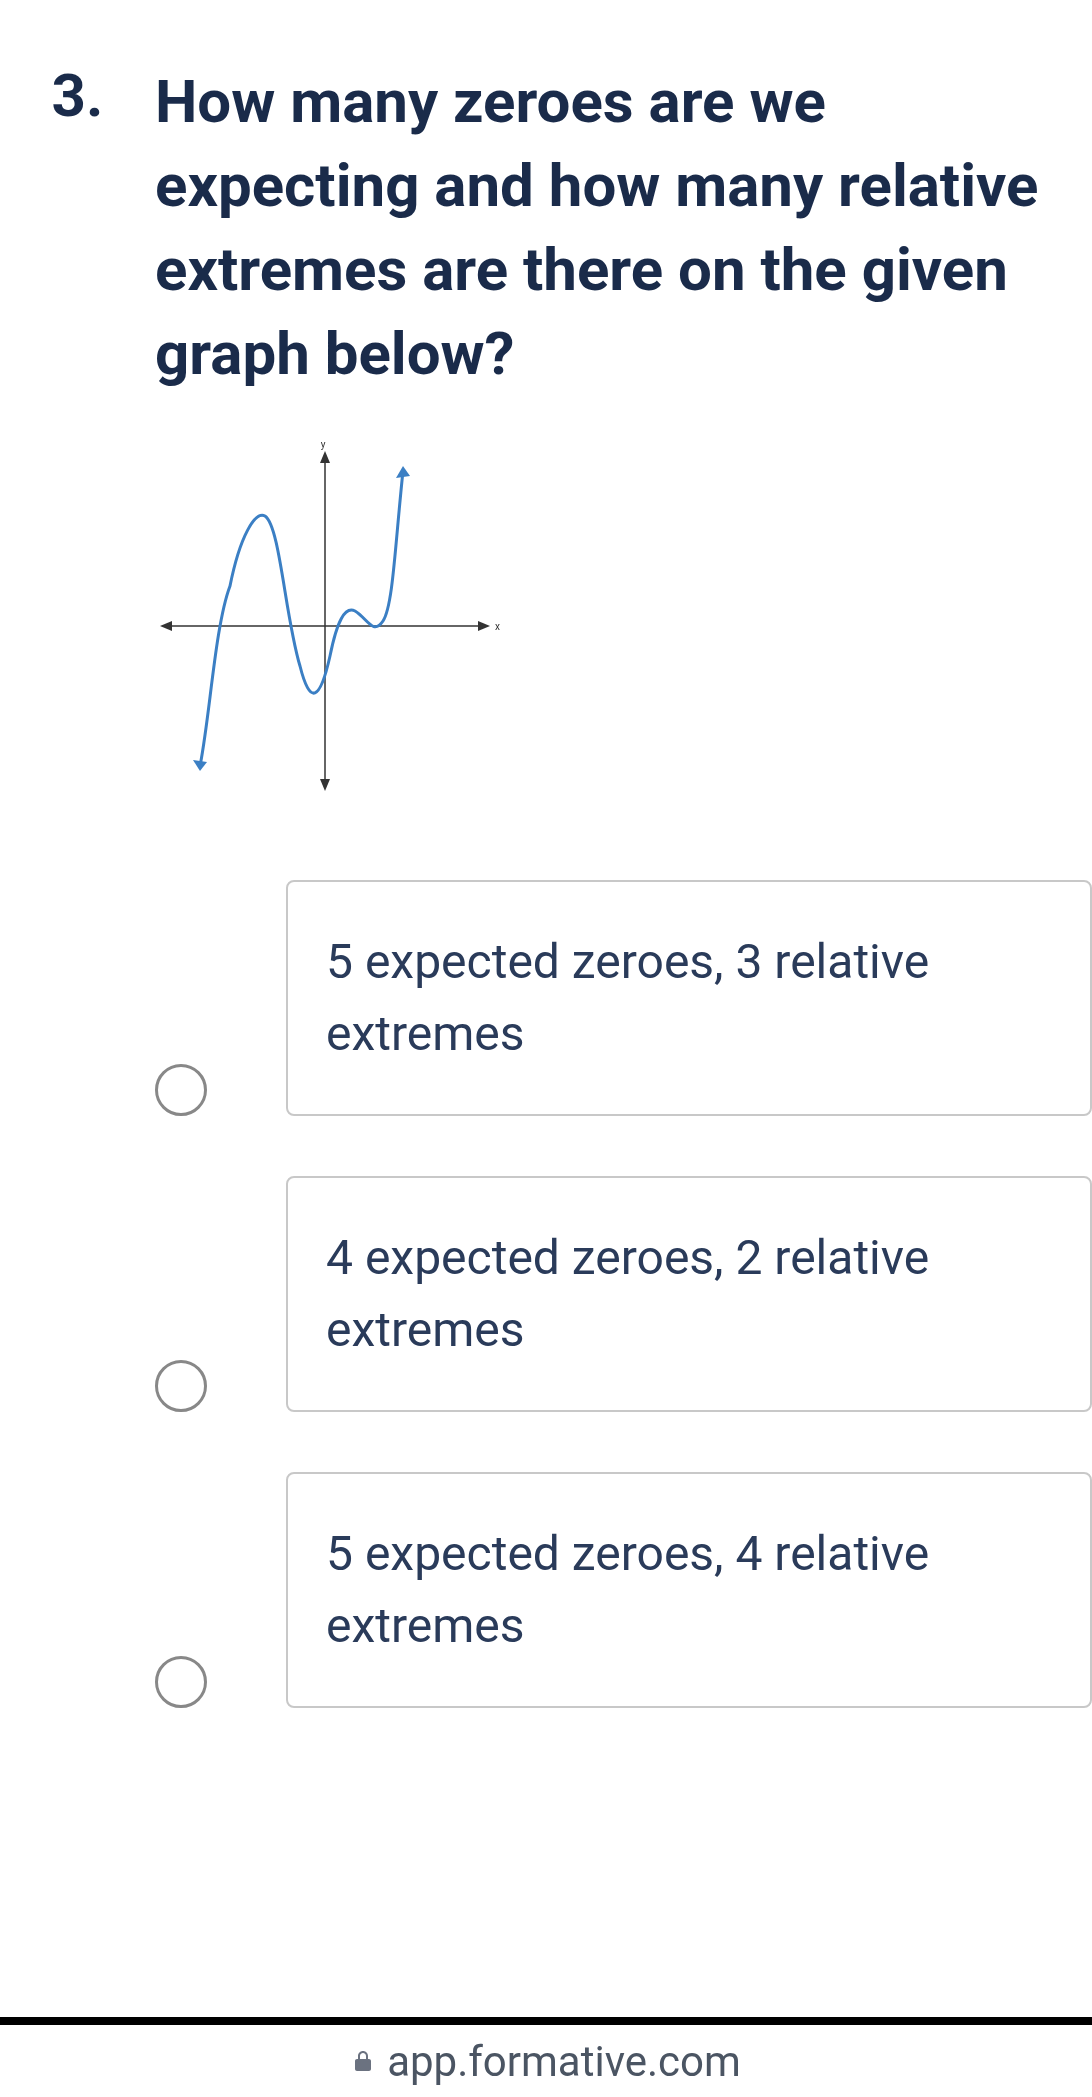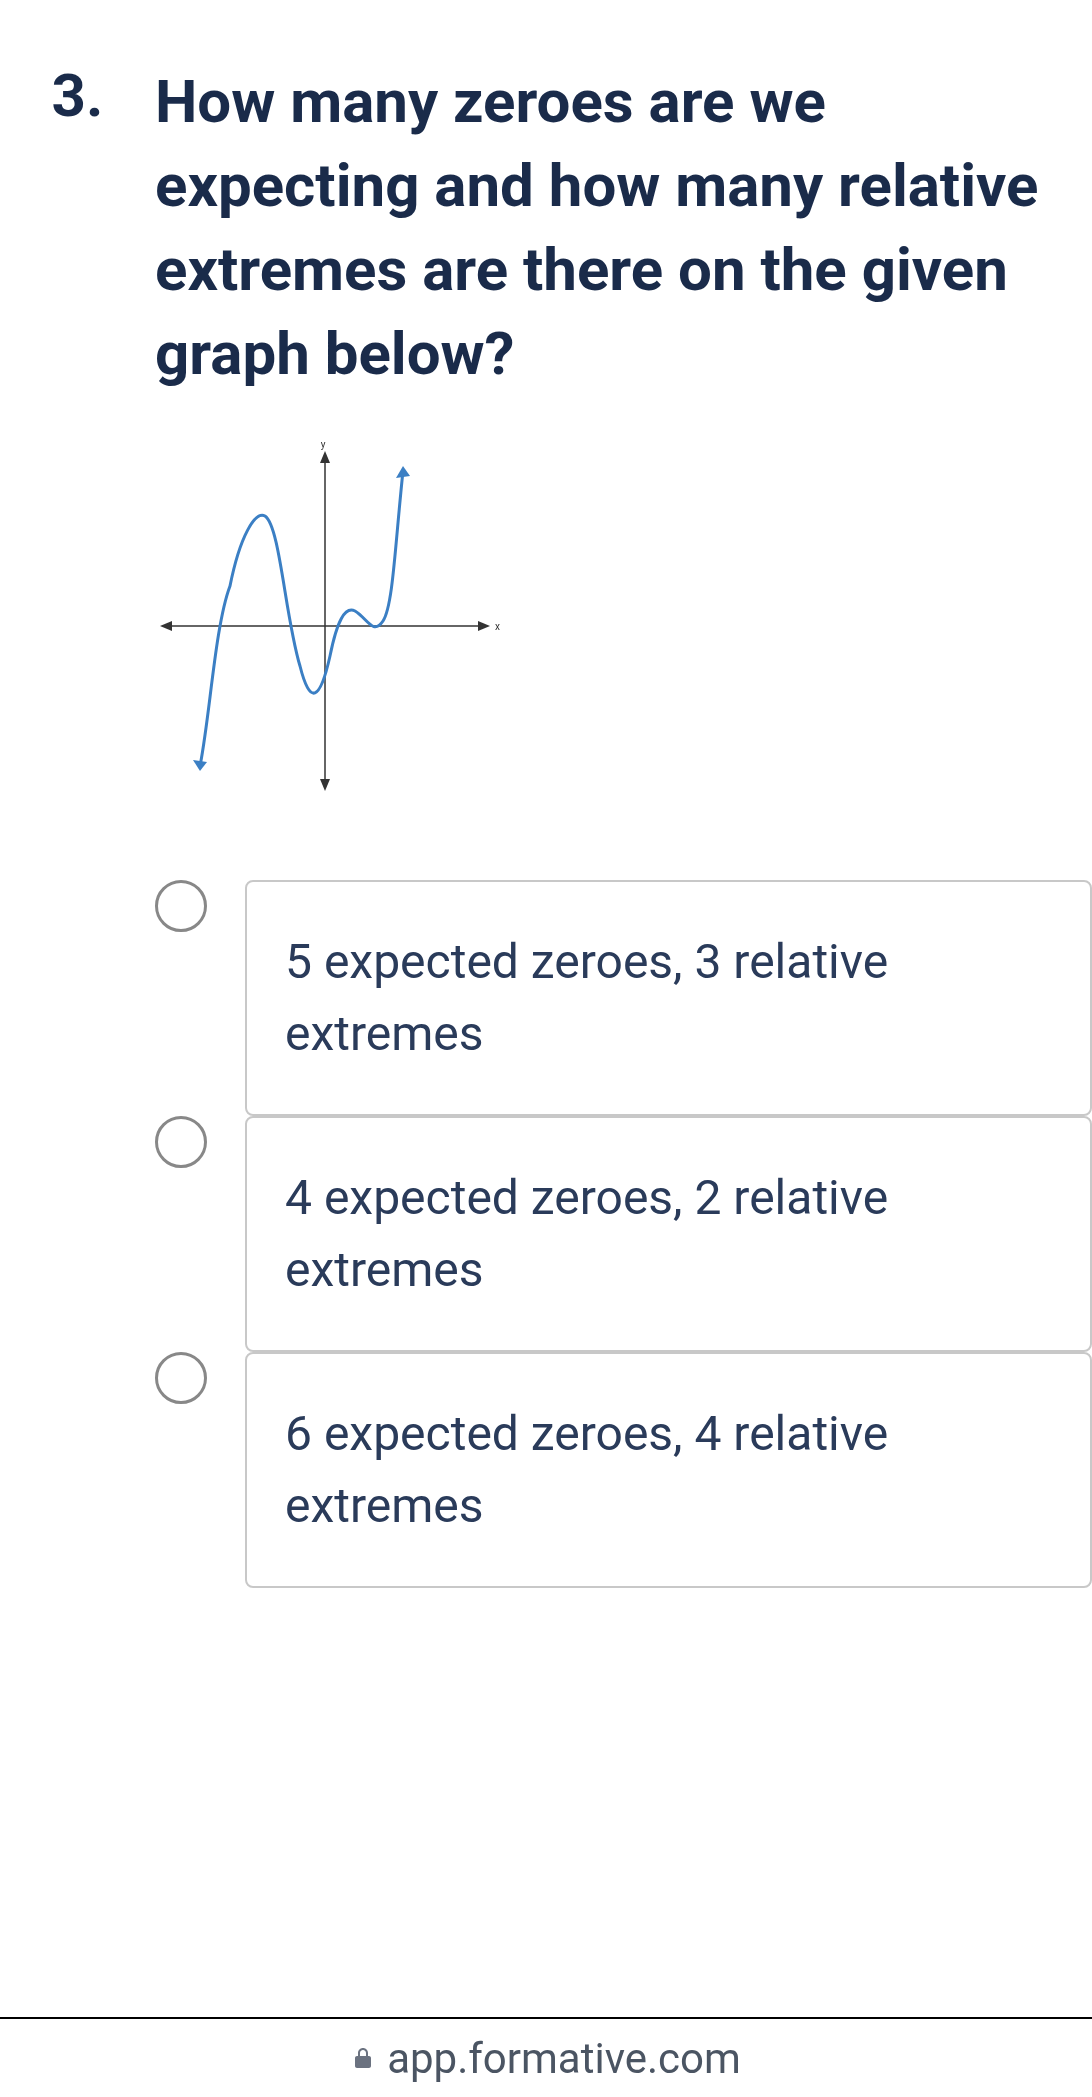--- a/index.html
+++ b/index.html
@@ -43,21 +43,23 @@
     }
     .graph-svg {
       width: 350px;
       height: 360px;
     }
     .options-container {
       margin-top: 80px;
     }
     .option-row {
       display: flex;
-      align-items: flex-start;
+      align-items: flex-end;
+      margin-bottom: 60px;
+      gap: 41px;
     }
     .radio-circle {
       width: 52px;
       height: 52px;
       border: 3px solid #888;
       border-radius: 50%;
       flex-shrink: 0;
       margin-right: 38px;
       cursor: pointer;
     }
@@ -70,21 +72,21 @@
       color: #2a3b5a;
       line-height: 1.5;
       cursor: pointer;
     }
     .footer-bar {
       position: absolute;
       bottom: 0;
       left: 0;
       right: 0;
       height: 80px;
-      border-top: 2px solid #000000;
+      border-top: 8px solid #000000;
       display: flex;
       align-items: center;
       justify-content: center;
       background: #fff;
     }
     .lock-icon {
       width: 24px;
       height: 24px;
       margin-right: 12px;
       fill: #6b7280;
@@ -134,21 +136,21 @@
       <div class="option-row">
         <div class="radio-circle"></div>
         <div class="option-box">5 expected zeroes, 3 relative extremes</div>
       </div>
       <div class="option-row">
         <div class="radio-circle"></div>
         <div class="option-box">4 expected zeroes, 2 relative extremes</div>
       </div>
       <div class="option-row">
         <div class="radio-circle"></div>
-        <div class="option-box">6 expected zeroes, 4 relative extremes</div>
+        <div class="option-box">5 expected zeroes, 4 relative extremes</div>
       </div>
     </div>
   </div>
 </div>
 
 <div class="footer-bar">
   <svg class="lock-icon" viewBox="0 0 24 24">
     <path d="M12 2C9.24 2 7 4.24 7 7v3H6c-1.1 0-2 .9-2 2v8c0 1.1.9 2 2 2h12c1.1 0 2-.9 2-2v-8c0-1.1-.9-2-2-2h-1V7c0-2.76-2.24-5-5-5zm0 2c1.66 0 3 1.34 3 3v3H9V7c0-1.66 1.34-3 3-3z"></path>
   </svg>
   <span class="footer-text">app.formative.com</span>

